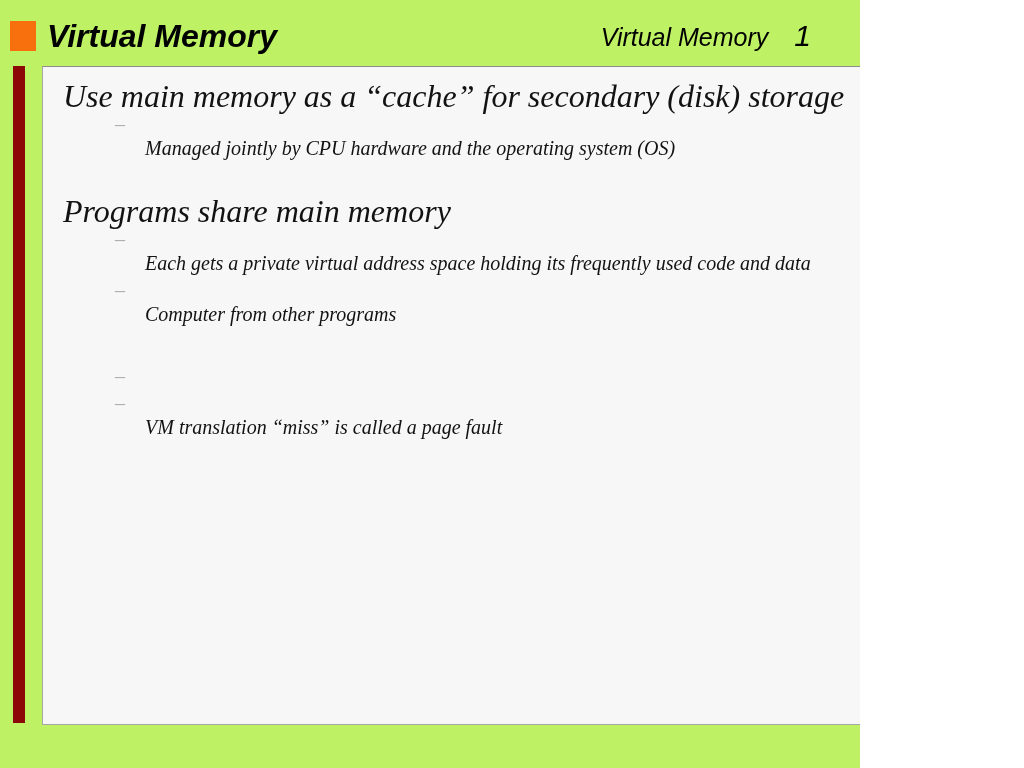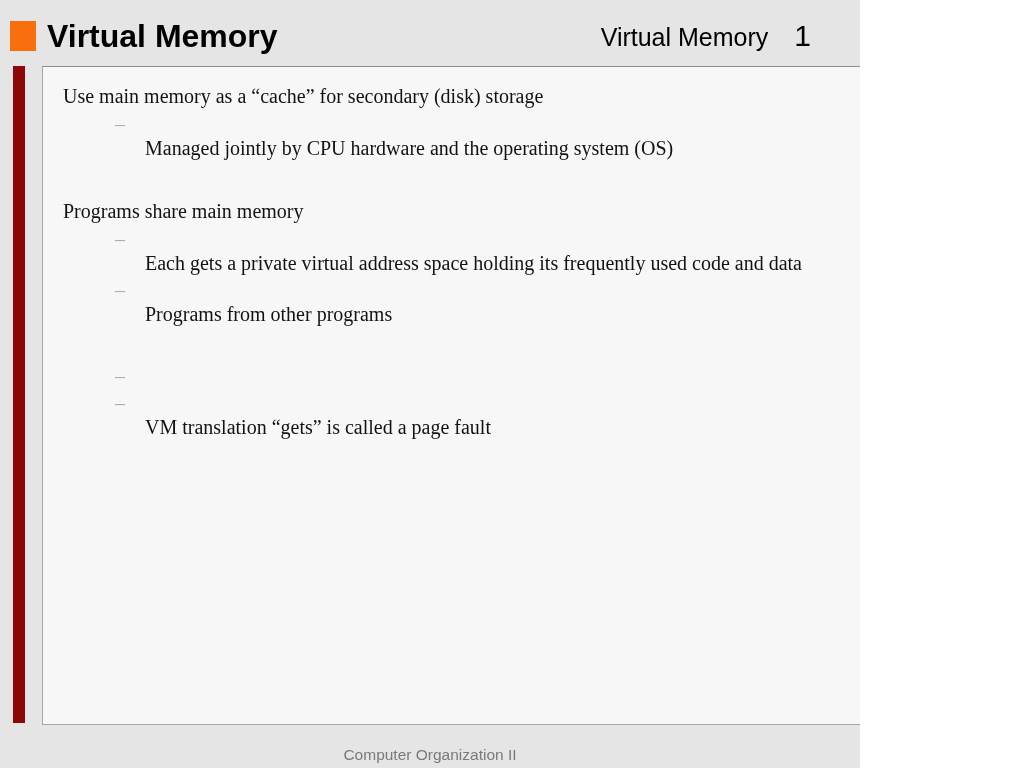--- a/index.html
+++ b/index.html
@@ -4,23 +4,24 @@
   <style>
     html, body {
       margin: 0;
       padding: 0;
       background: #ffffff;
     }
     .slide {
       position: relative;
       width: 860px;
       height: 768px;
-      background: #e5e5e5;
+      background: #bef264;
       overflow: hidden;
       font-family: "Liberation Sans", sans-serif;
+      font-style: italic;
       --orange: #F8700E;
       --maroon: #8B0806;
       --panel-bg: #F7F7F7;
       --panel-border: #A6A6A6;
       --footer-col: #7A7A7A;
     }
     .accent-square {
       position: absolute;
       left: 10px;
       top: 21px;
@@ -79,21 +80,21 @@
       border: 1px solid var(--panel-border);
       border-top-color: #8C8C8C;
       padding: 15px 24px 0 20px;
       font-family: "Liberation Serif", serif;
       color: #121212;
     }
     .section {
       margin: 0 0 35px 0;
     }
     .section-heading {
-      font-size: 20px;
+      font-size: 32px;
       line-height: 29px;
       white-space: nowrap;
     }
     .bullet-row {
       display: flex;
       margin-left: 52px;
       font-size: 20px;
       line-height: 27px;
     }
     .dash {
@@ -142,33 +143,30 @@
     </div>
 
     <div class="section">
       <div class="section-heading">Programs share main memory</div>
       <div class="bullet-row">
         <span class="dash">–</span>
         <span class="bullet-text">Each gets a private virtual address space holding its frequently used code and data</span>
       </div>
       <div class="bullet-row">
         <span class="dash">–</span>
-        <span class="bullet-text">Programs from other programs</span>
+        <span class="bullet-text">Computer from other programs</span>
       </div>
     </div>
 
     <div class="section">
       <div class="bullet-row">
         <span class="dash">–</span>
       </div>
       <div class="bullet-row">
         <span class="dash">–</span>
-        <span class="bullet-text">VM translation “gets” is called a page fault</span>
+        <span class="bullet-text">VM translation “miss” is called a page fault</span>
       </div>
     </div>
 
   </div>
 
-  <div class="footer">
-    <span>Computer Organization II</span>
-  </div>
 
 </div>
 
 </body></html>

